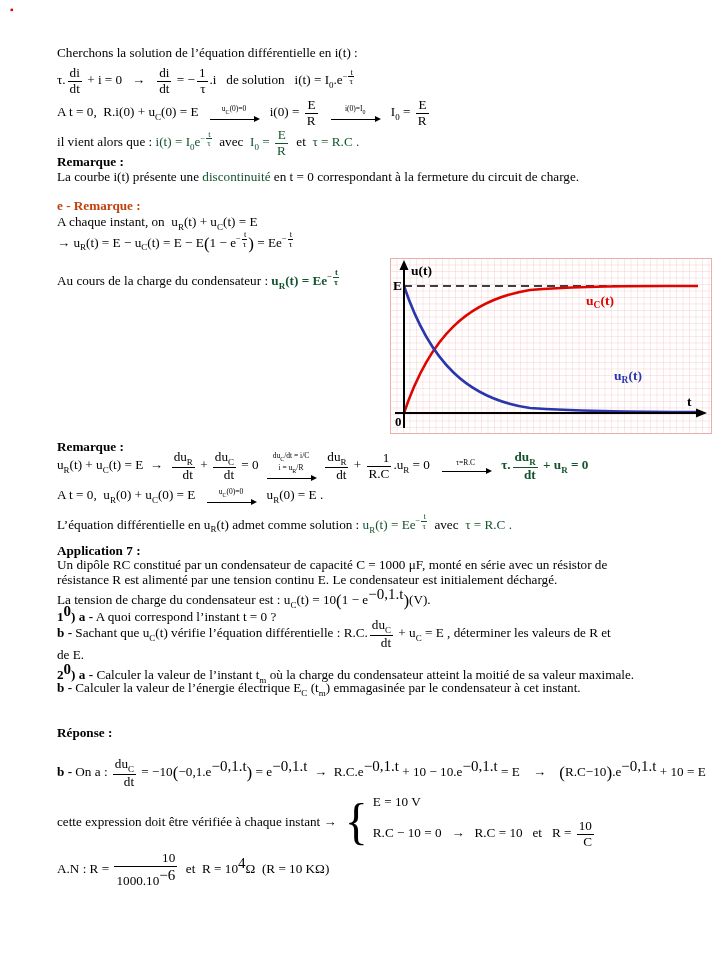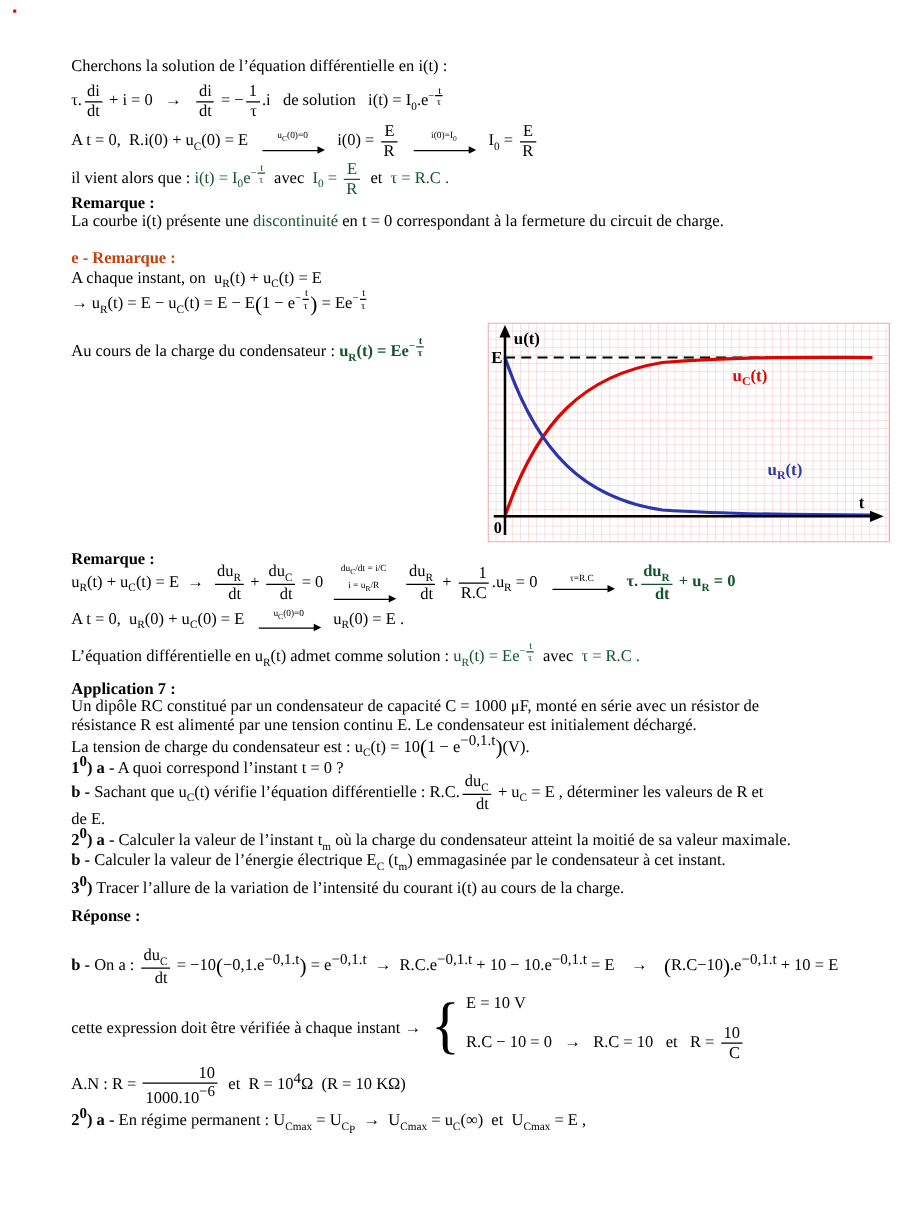--- a/index.html
+++ b/index.html
@@ -4,21 +4,21 @@
 <style>
   html,body{margin:0;padding:0;background:#fff;}
   body{font-family:"Liberation Serif", serif; color:#000;}
   #page{position:relative;width:720px;height:966px;background:#fff;overflow:hidden;}
   .ln{position:absolute;left:57px;font-size:13.2px;line-height:1.3;white-space:nowrap;}
   .bold{font-weight:bold;}
   .blue{color:#c2410c;}
   .red{color:#14532d;}
   .b{font-weight:bold;}
   sub{font-size:9px;}
-  sup{font-size:12px;}
+  sup{font-size:15px;}
   .fr{display:inline-block;text-align:right;vertical-align:middle;margin:0 2px;}
   .fr .n{display:block;border-bottom:1px solid currentColor;padding:0 2px;line-height:1.12;}
   .fr .d{display:block;padding:0 2px;line-height:1.12;font-family:Liberation Serif, serif;}
   .sf{font-size:8.5px;vertical-align:super;}
   .sf .fr{margin:0 1px;}
   .sf .fr .n,.sf .fr .d{padding:0 1px;line-height:1.05;}
   .aar{display:inline-flex;flex-direction:column;align-items:center;vertical-align:middle;margin:0 5px;min-width:48px;}
   .aar .al{font-size:7.5px;line-height:1.2;}
   .aar .al sub{font-size:6px;}
   .aar .as{display:block;align-self:stretch;height:6px;position:relative;margin-top:1px;}
@@ -96,32 +96,30 @@
 
   <div class="ln bold" style="top:542px">Application 7 :</div>
   <div class="ln" style="top:556px">Un dipôle RC constitué par un condensateur de capacité C = 1000 μF, monté en série avec un résistor de</div>
   <div class="ln" style="top:571px">résistance R est alimenté par une tension continu E. Le condensateur est initialement déchargé.</div>
   <div class="ln" style="top:585px">La tension de charge du condensateur est :  u<sub>C</sub>(t) = 10<span class="bp">(</span>1 − e<sup>−0,1.t</sup><span class="bp">)</span>(V).</div>
   <div class="ln" style="top:602px"><b>1<sup>0</sup>) a -</b> A quoi correspond l’instant t = 0 ?</div>
   <div class="ln" style="top:618px"><b>b -</b> Sachant que  u<sub>C</sub>(t) vérifie l’équation différentielle :  R.C.<span class="fr"><span class="n">du<sub>C</sub></span><span class="d">dt</span></span> + u<sub>C</sub> = E , déterminer  les valeurs de  R  et</div>
   <div class="ln" style="top:646px">de E.</div>
   <div class="ln" style="top:660px"><b>2<sup>0</sup>) a -</b> Calculer la valeur de l’instant  t<sub>m</sub>  où la charge du condensateur atteint la moitié de sa valeur maximale.</div>
   <div class="ln" style="top:679px"><b>b -</b> Calculer la valeur de l’énergie électrique E<sub>C</sub> (t<sub>m</sub>) emmagasinée par le condensateur à cet instant.</div>
-  <div class="ln" style="top:698px"><b>3<sup>0</sup>)</b> Tracer l’allure de la variation de l’intensité du courant  i(t) au cours de la charge.</div>
 
   <div class="ln bold" style="top:724px">Réponse :</div>
   <div class="ln" style="top:757px"><b>b -</b> On a : <span class="fr"><span class="n">du<sub>C</sub></span><span class="d">dt</span></span> = −10<span class="bp">(</span>−0,1.e<sup>−0,1.t</sup><span class="bp">)</span> = e<sup>−0,1.t</sup>&nbsp;&nbsp;→&nbsp;&nbsp;R.C.e<sup>−0,1.t</sup> + 10 − 10.e<sup>−0,1.t</sup> = E&nbsp;&nbsp;&nbsp;&nbsp;→&nbsp;&nbsp;&nbsp;&nbsp;<span class="bp">(</span>R.C−10<span class="bp">)</span>.e<sup>−0,1.t</sup> + 10 = E</div>
 
   <div class="ln" style="top:793px;display:flex;align-items:center">
     <span>cette expression doit être vérifiée à chaque instant  →</span>
     <span class="sys">
       <span class="brace">{</span>
       <span class="syslines">
         <span>E = 10 V</span>
         <span>R.C − 10 = 0&nbsp;&nbsp;&nbsp;→&nbsp;&nbsp;&nbsp;R.C = 10&nbsp;&nbsp;&nbsp;et&nbsp;&nbsp;&nbsp;R = <span class="fr"><span class="n">10</span><span class="d">C</span></span></span>
       </span>
     </span>
   </div>
 
   <div class="ln" style="top:851px">A.N : R = <span class="fr"><span class="n">10</span><span class="d">1000.10<sup>−6</sup></span></span>&nbsp;&nbsp;et&nbsp;&nbsp;R = 10<sup>4</sup>Ω&nbsp;&nbsp;(R = 10 KΩ)</div>
-  <div class="ln" style="top:884px"><b>2<sup>0</sup>) a -</b> En régime permanent : U<sub>Cmax</sub> = U<sub>C<sub>P</sub></sub>&nbsp;&nbsp;→&nbsp;&nbsp;U<sub>Cmax</sub> = u<sub>C</sub>(∞)&nbsp;&nbsp;et&nbsp;&nbsp;U<sub>Cmax</sub> = E ,</div>
 
 </div>
 
 </body></html>

